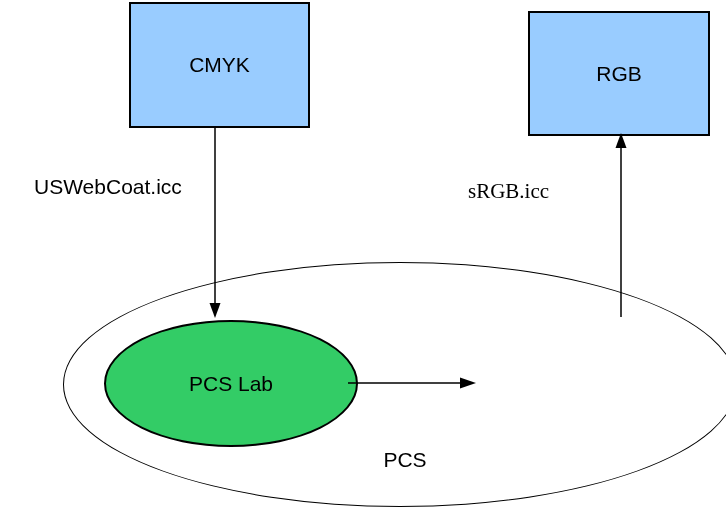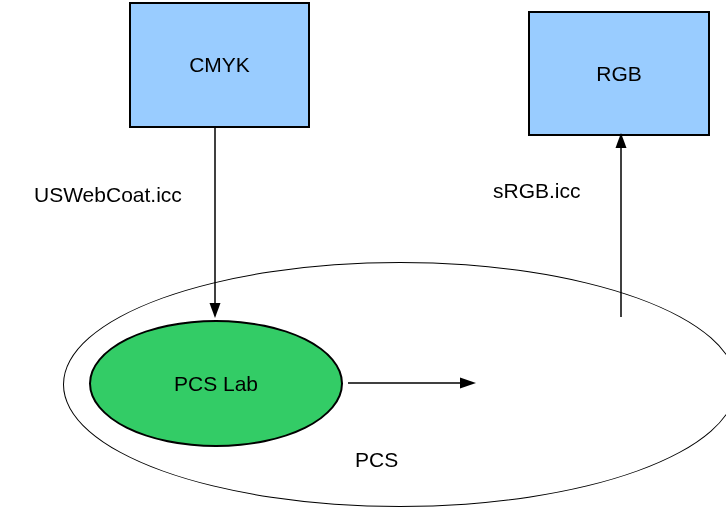--- a/index.html
+++ b/index.html
@@ -41,33 +41,33 @@
     position: absolute;
     box-sizing: border-box;
     background: #33cc66;
     border: 2px solid #000000;
     border-radius: 50%;
     display: flex;
     align-items: center;
     justify-content: center;
     font-size: 21px;
   }
-  #pcs-lab-ellipse { left: 65px;  top: 320px; width: 254px; height: 127px; }
+  #pcs-lab-ellipse { left: 80px;  top: 320px; width: 254px; height: 127px; }
   #pcs-xyz-ellipse { left: 456px; top: 319px; width: 248px; height: 126px; }
   .edge-label {
     position: absolute;
     font-size: 21px;
     white-space: nowrap;
   }
-  #uswebcoat-label { left: 10px;  top: 183px; }
-  #srgb-label      { left: 469px; top: 179px; }
+  #uswebcoat-label { left: 10px;  top: 175px; }
+  #srgb-label      { left: 444px; top: 179px; font-family: Liberation Serif, serif; }
   #pcs-label {
     position: absolute;
     left: 331px; top: 448px; width: 100px;
-    text-align: left;
+    text-align: center;
     font-size: 21px;
   }
   .arrow-layer {
     position: absolute;
     left: 0; top: 0;
     width: 726px; height: 509px;
     pointer-events: none;
   }
 </style>
 </head>

